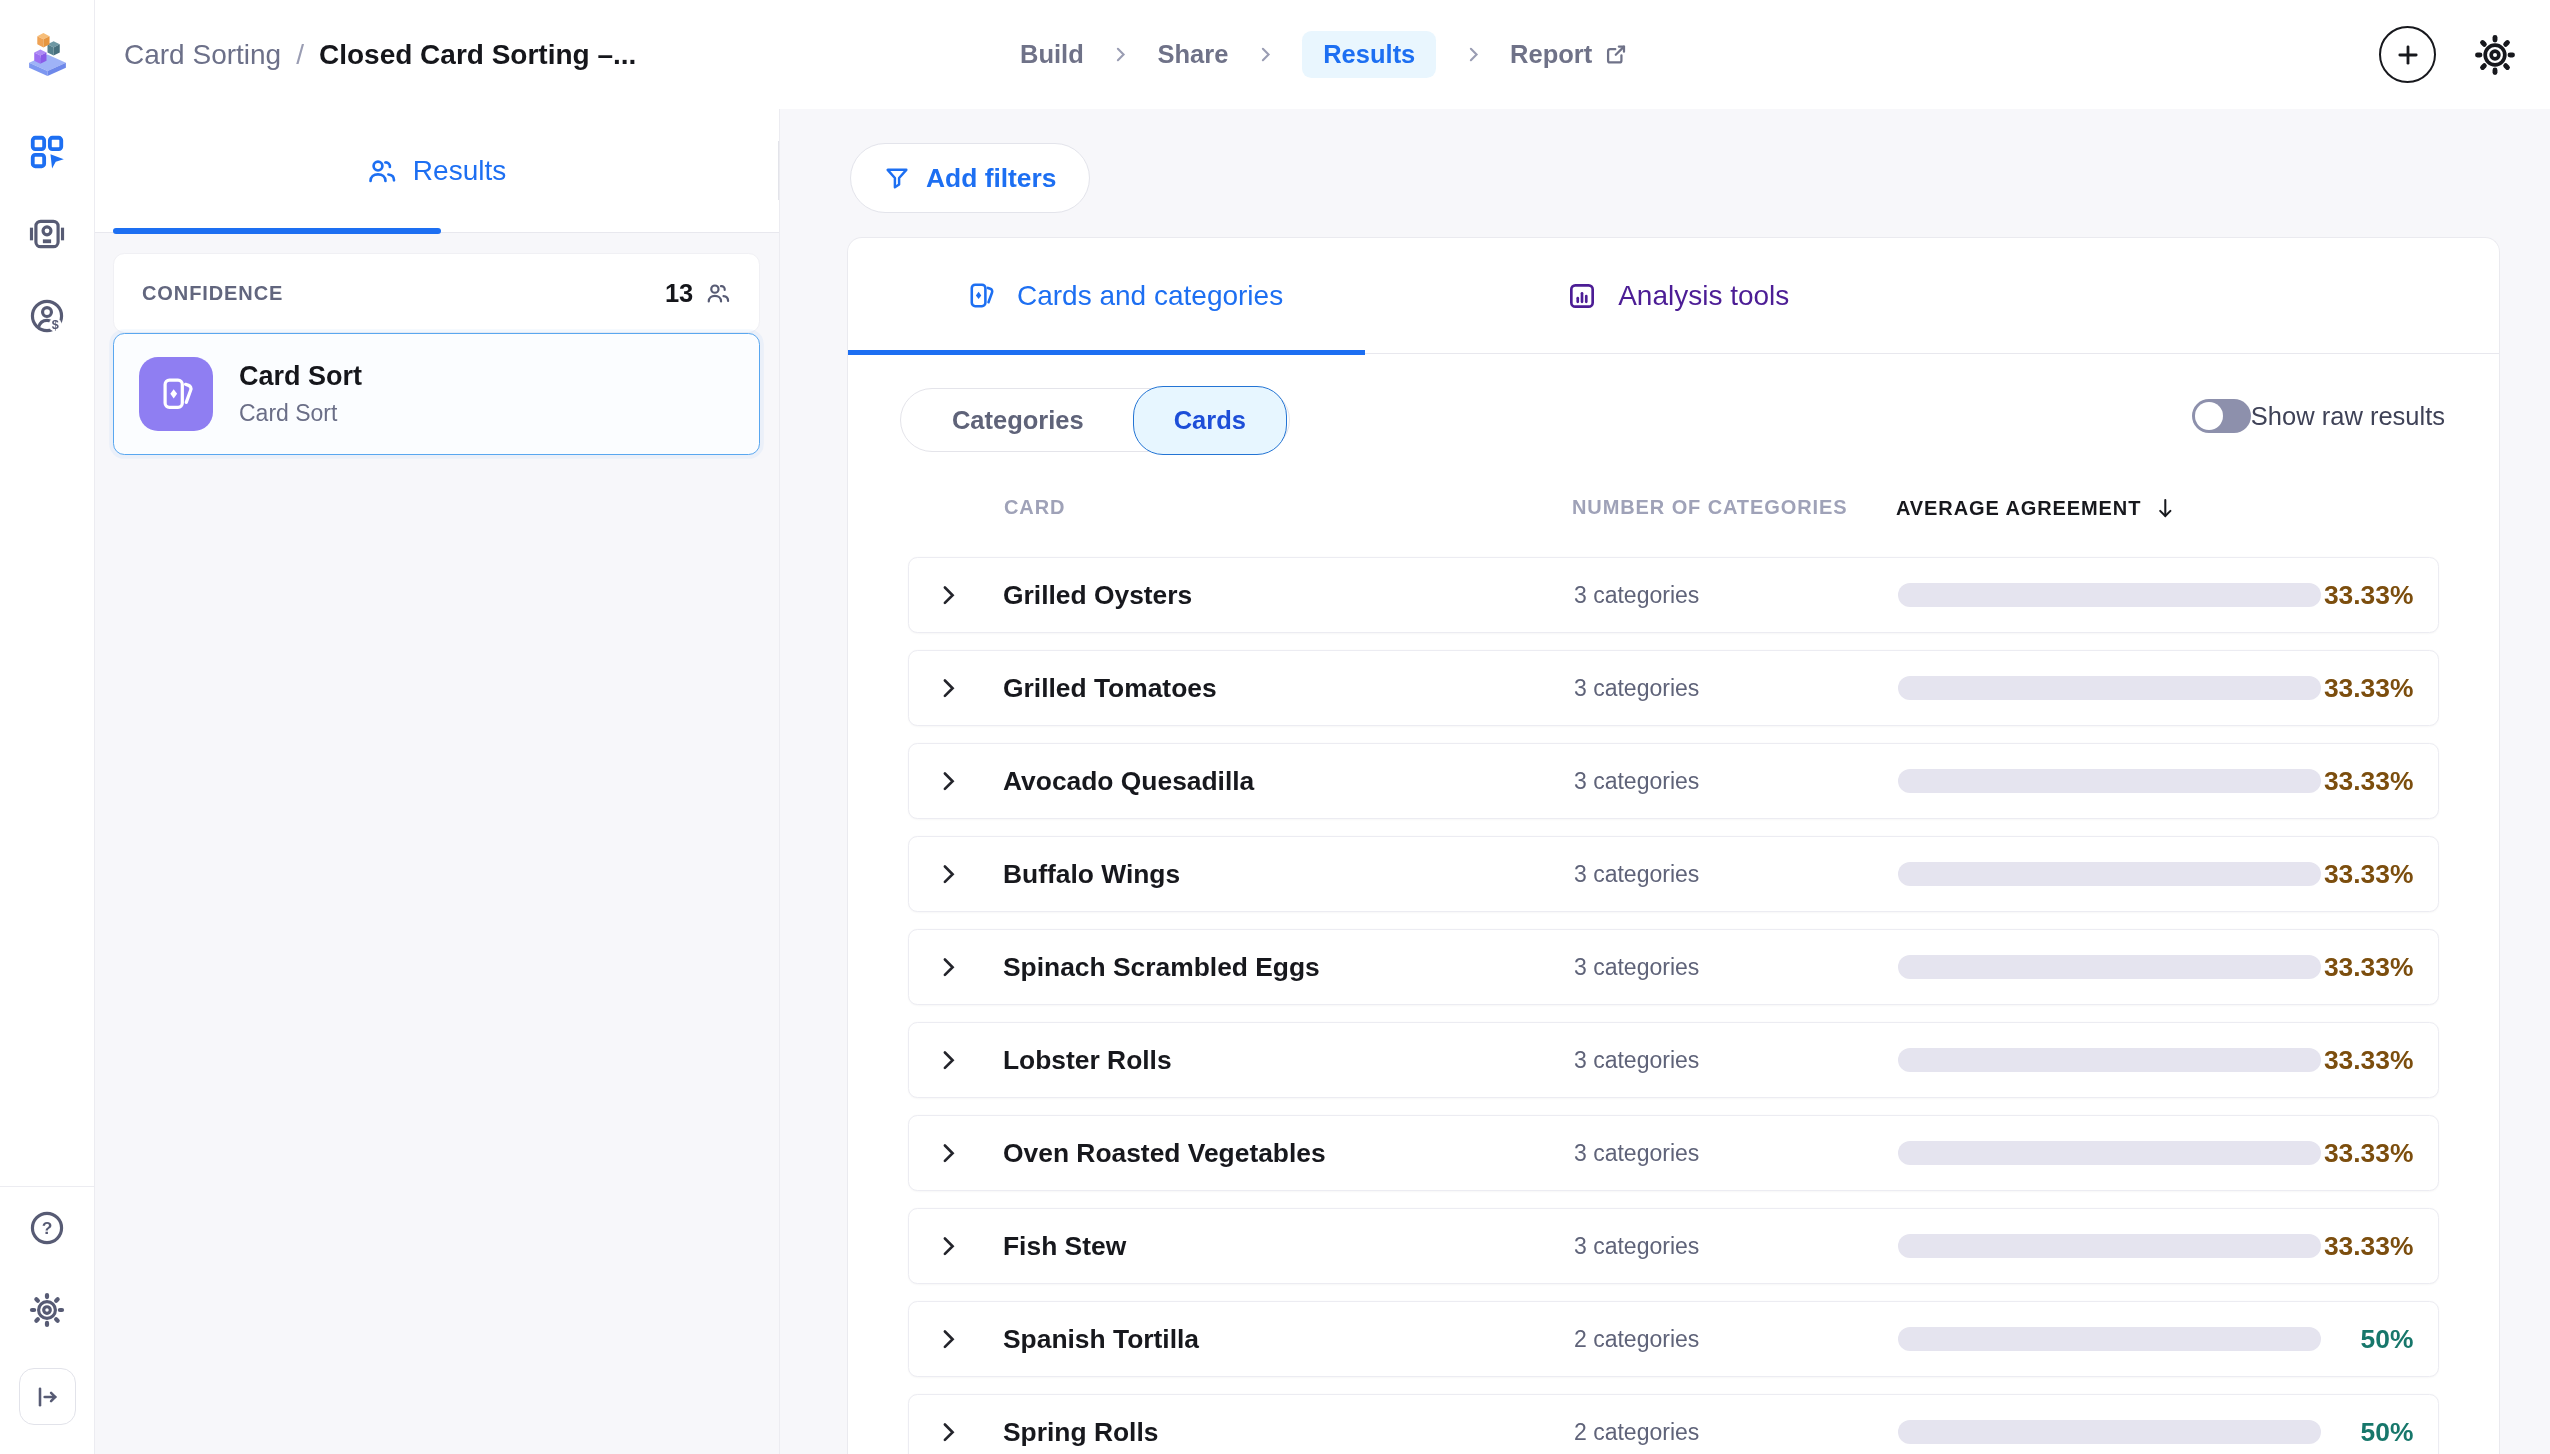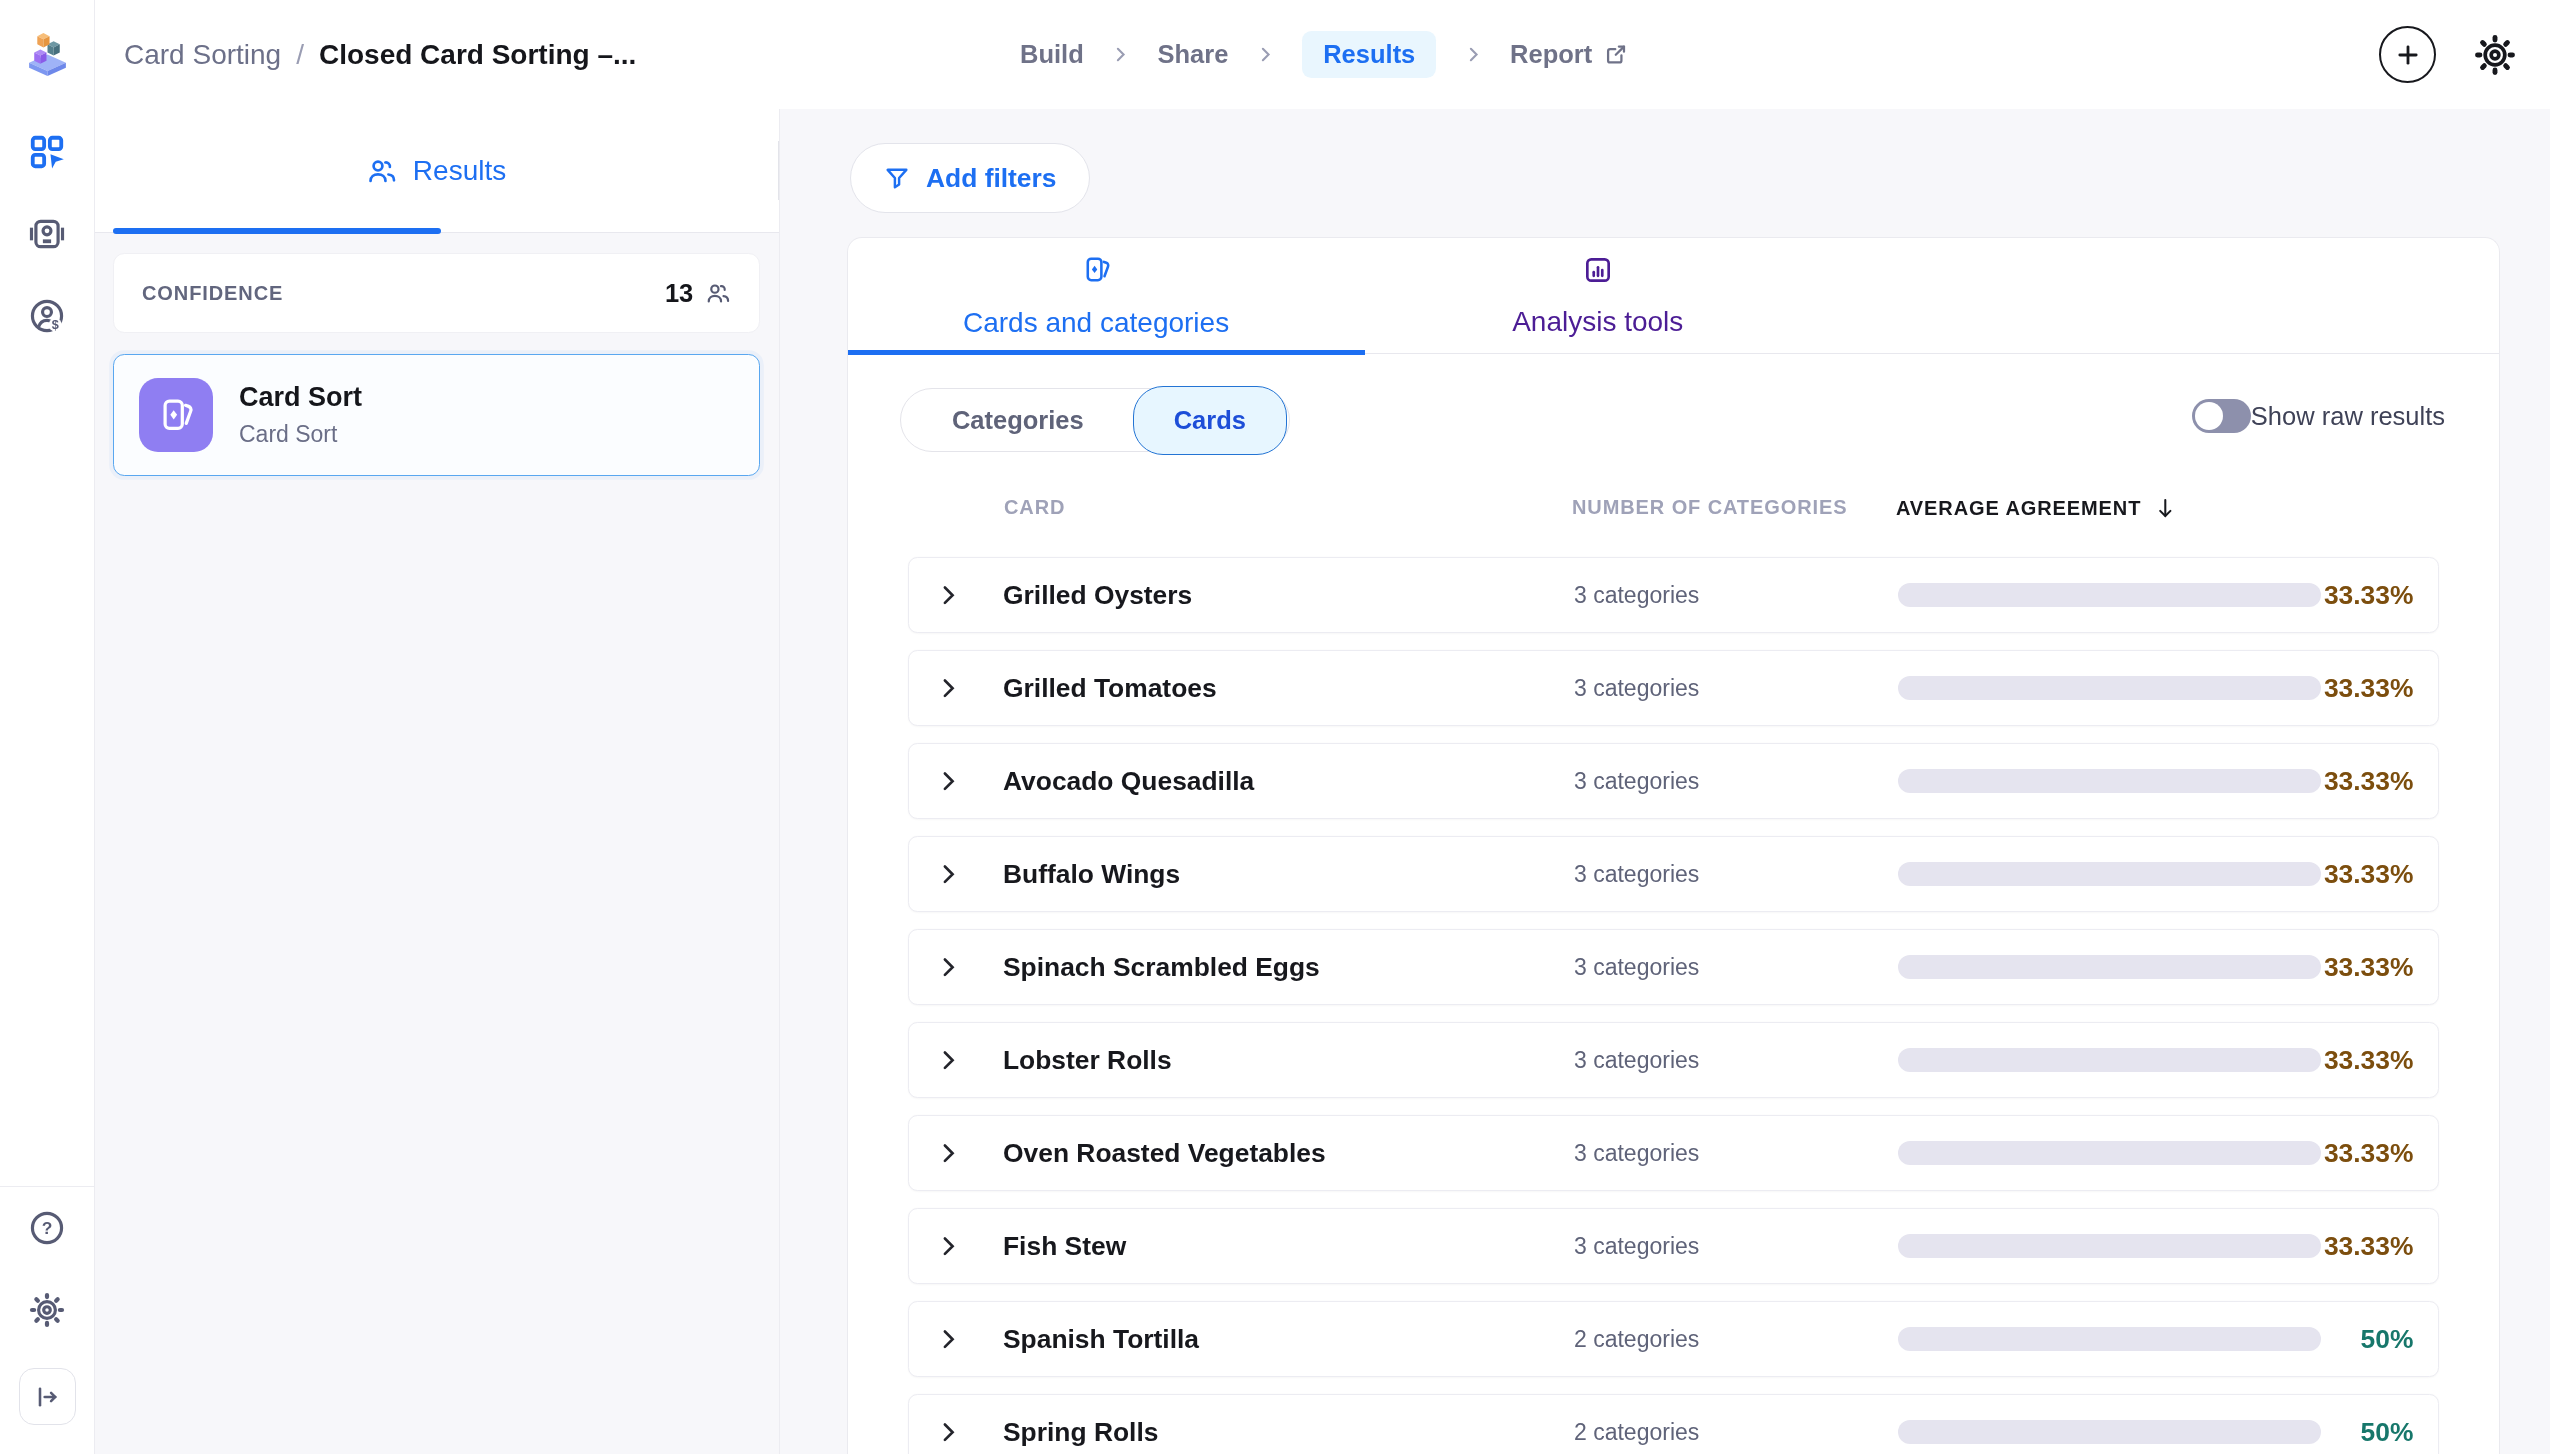--- a/index.html
+++ b/index.html
@@ -46,34 +46,34 @@
   .confidence-card{background:#fff;border:0.9px solid #F0F0F4;border-radius:11.3px;padding:24.6px 28px;box-sizing:border-box;}
   .conf-head{display:flex;align-items:center;justify-content:space-between;}
   .conf-label{font-size:20px;font-weight:700;letter-spacing:0.9px;color:#62667E;}
   .conf-count{display:flex;align-items:center;gap:11.3px;}
   .conf-num{font-size:25.5px;font-weight:700;color:#15161B;}
   .conf-people{color:#575B74;display:flex;}
   .conf-bar-row{margin-top:21px;display:flex;align-items:center;gap:19px;}
   .conf-track{flex:1;height:15px;border-radius:7.6px;background:#E5E4EF;overflow:hidden;}
   .conf-fill{height:100%;border-radius:7.6px;}
   .conf-level{font-size:23px;font-weight:700;}
-  .test-card{margin-top:21px;background:#FBFDFF;border:1.9px solid #59A7F0;border-radius:11.3px;padding:23px 24.6px;
+  .test-card{background:#FBFDFF;border:1.9px solid #59A7F0;border-radius:11.3px;padding:23px 24.6px;
         display:flex;align-items:center;gap:26.4px;cursor:pointer;box-shadow:0 0 0 3.8px rgba(90,160,240,0.07);}
   .test-icon{width:74px;height:74px;border-radius:19px;background:#8F7EF2;display:flex;align-items:center;justify-content:center;flex:0 0 auto;}
   .test-title{font-size:27px;font-weight:700;color:#15161B;}
   .test-sub{margin-top:7.6px;font-size:23px;color:#6A6E87;}
 
   
   .main{position:absolute;left:779px;right:0;top:109px;bottom:0;background:#F7F7FA;}
   .add-filters{position:absolute;left:71px;top:34px;height:68px;border-radius:38px;background:#fff;border:0.9px solid #E3E4EB;
         display:inline-flex;align-items:center;gap:15px;padding:0 32px;color:#1D6FF2;font-size:26.4px;font-weight:700;cursor:pointer;}
   .main-card{position:absolute;left:68px;right:50px;top:128px;bottom:-3.8px;background:#fff;
         border:0.9px solid #EAEAEF;border-bottom:none;border-radius:15px 15px 0 0;box-sizing:border-box;}
   .card-tabs{position:relative;height:115px;border-bottom:1.9px solid #E8E8EE;display:flex;align-items:center;}
-  .ctab{display:flex;align-items:center;gap:20px;font-size:28px;cursor:pointer;flex-direction:column;}
+  .ctab{display:flex;align-items:center;gap:20px;font-size:28px;cursor:pointer;}
   .ctab1{margin-left:115px;} .ctab2{margin-left:283px;}
   .ctab.active{color:#1D6FF2;} .ctab.inactive{color:#4c1d95;}
   .ctab-underline{position:absolute;left:0;bottom:-1.9px;width:517px;height:4.7px;background:#1D6FF2;}
   .controls-row{position:relative;height:91px;margin-top:34px;}
   .segmented{position:absolute;left:52px;top:0;display:inline-flex;align-items:center;background:#fff;
         border:0.9px solid #E4E4EA;border-radius:34px;height:64px;box-sizing:border-box;padding:0 1.9px;}
   .seg{font-size:25.5px;font-weight:700;cursor:pointer;display:flex;align-items:center;justify-content:center;}
   .seg.inactive{color:#5F6379;padding:0 49px;}
   .seg.active{color:#1d4ed8;background:#E7F6FF;border:1.9px solid #2374D4;border-radius:30px;height:69px;padding:0 40px;box-sizing:border-box;}
   .toggle-group{position:absolute;right:54px;top:11.3px;display:flex;align-items:center;cursor:pointer;}

